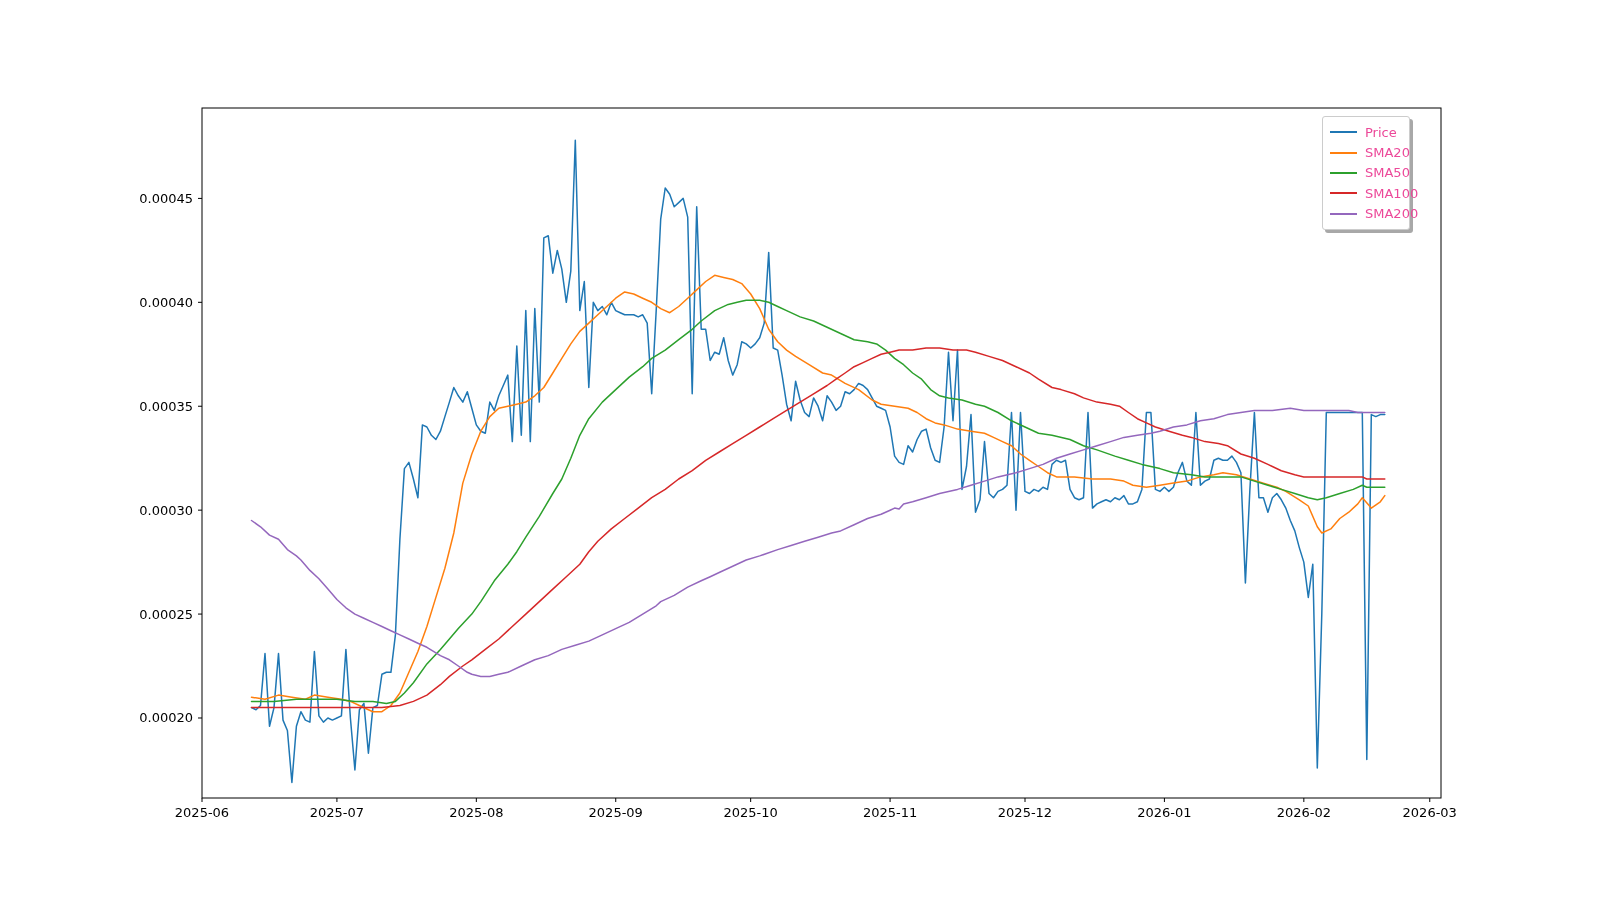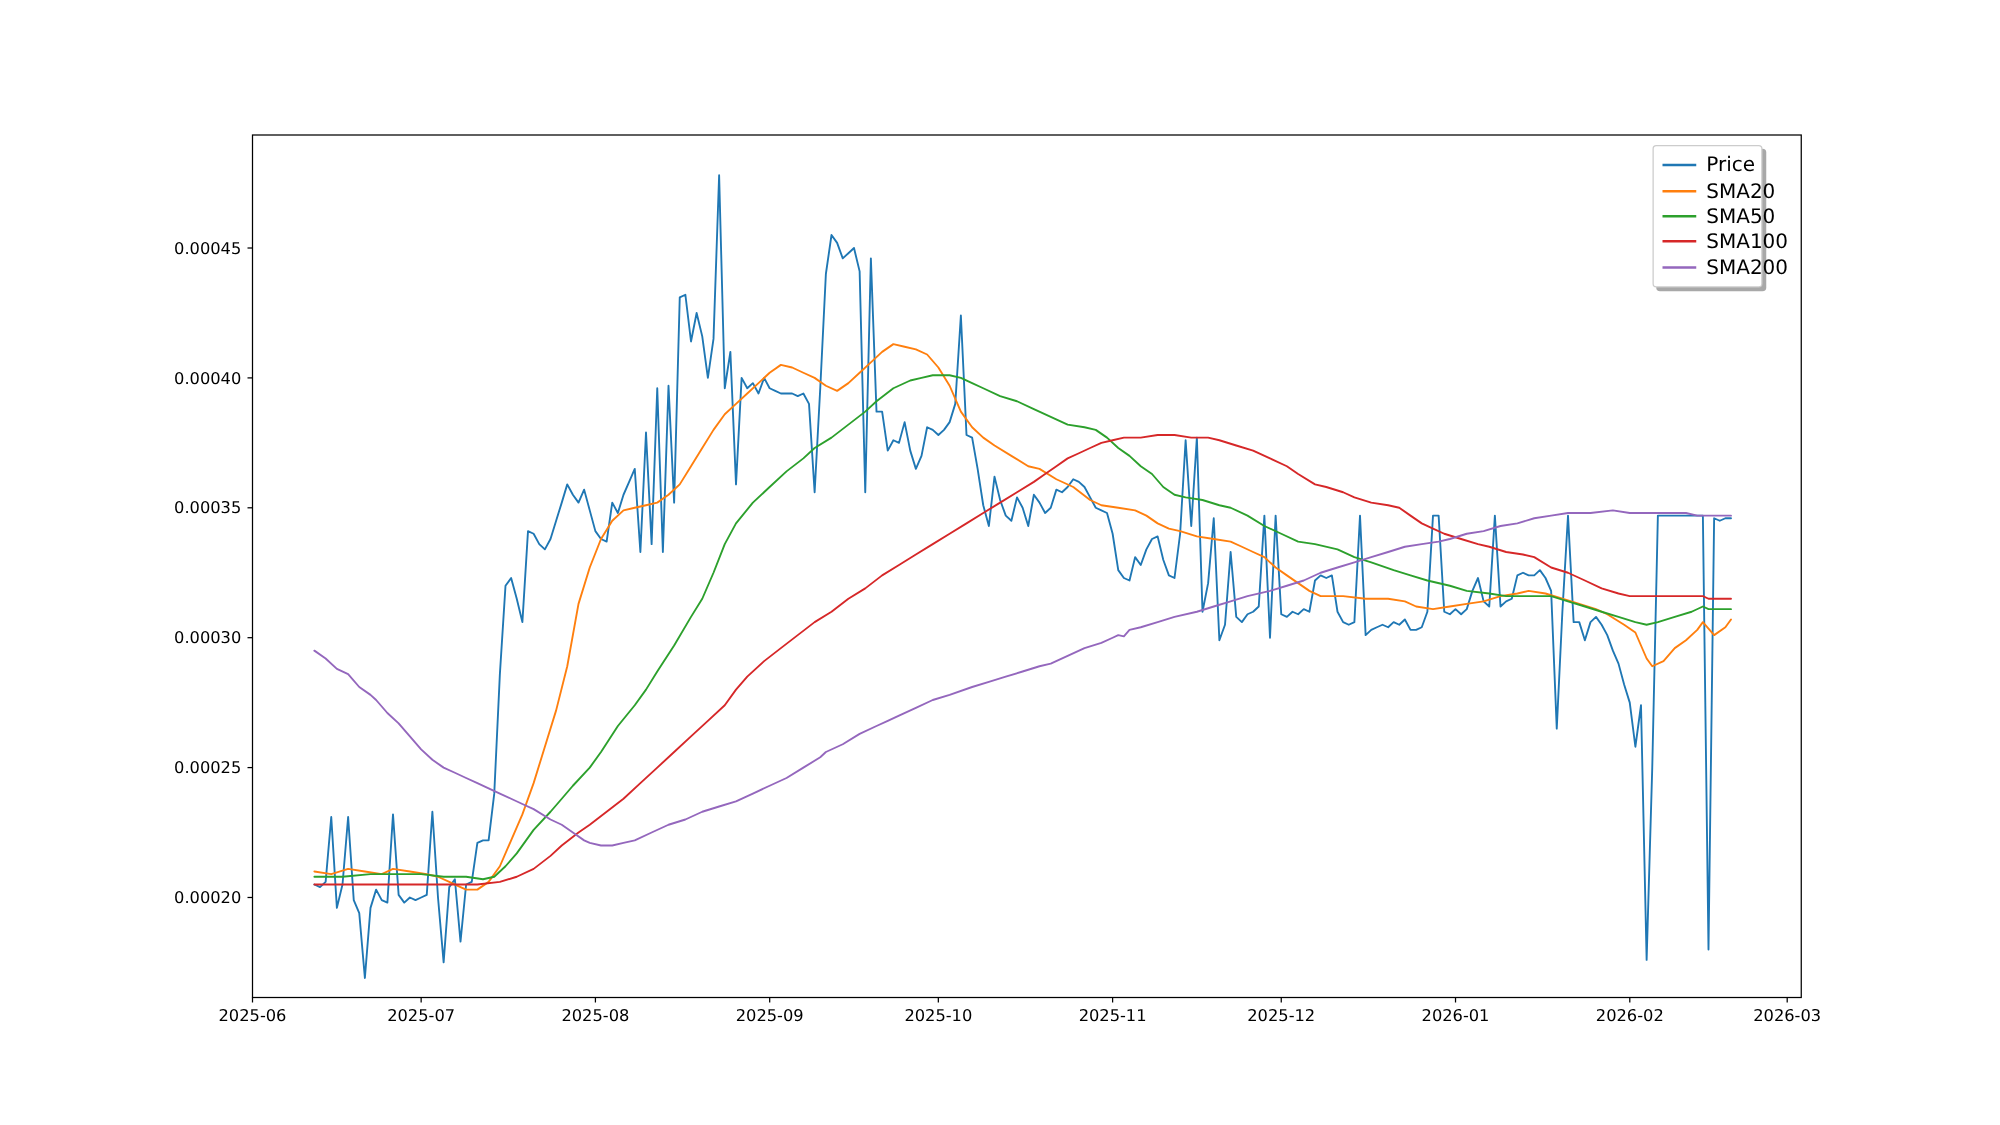--- a/index.html
+++ b/index.html
@@ -5,21 +5,21 @@
   html,body{margin:0;padding:0;background:#ffffff;}
   .figure{position:relative;width:1600px;height:900px;background:#ffffff;overflow:hidden;
           font-family:"DejaVu Sans","Liberation Sans",sans-serif;}
   svg{position:absolute;left:0;top:0;}
   svg text{font-family:"DejaVu Sans","Liberation Sans",sans-serif;font-size:13px;fill:#000000;}
   .legend{position:absolute;left:1322px;top:116px;width:88px;box-sizing:border-box;
           background:#ffffff;border:1px solid #cccccc;border-radius:3px;
           padding:5px 7px;box-shadow:3px 3px 0 #a8a8a8;z-index:2;}
   .legend-row{display:flex;align-items:center;height:20.4px;}
   .legend-swatch{width:27px;height:2px;flex:0 0 27px;margin-right:8px;}
-  .legend-label{font-size:16px;color:#000000;line-height:1;white-space:nowrap;}
+  .legend-label{font-size:13px;color:#ec4899;line-height:1;white-space:nowrap;}
 </style>
 </head>
 <body>
 
 <div class="figure">
   <svg id="plot-svg" width="1600" height="900">
       <rect x="202" y="108" width="1239" height="690" fill="none" stroke="#000000" stroke-width="1"></rect>
       <line x1="202" y1="798" x2="202" y2="802" stroke="#000000" stroke-width="1"></line>
       <text x="202" y="817" text-anchor="middle">2025-06</text>
       <line x1="336.9183303085299" y1="798" x2="336.9183303085299" y2="802" stroke="#000000" stroke-width="1"></line>

